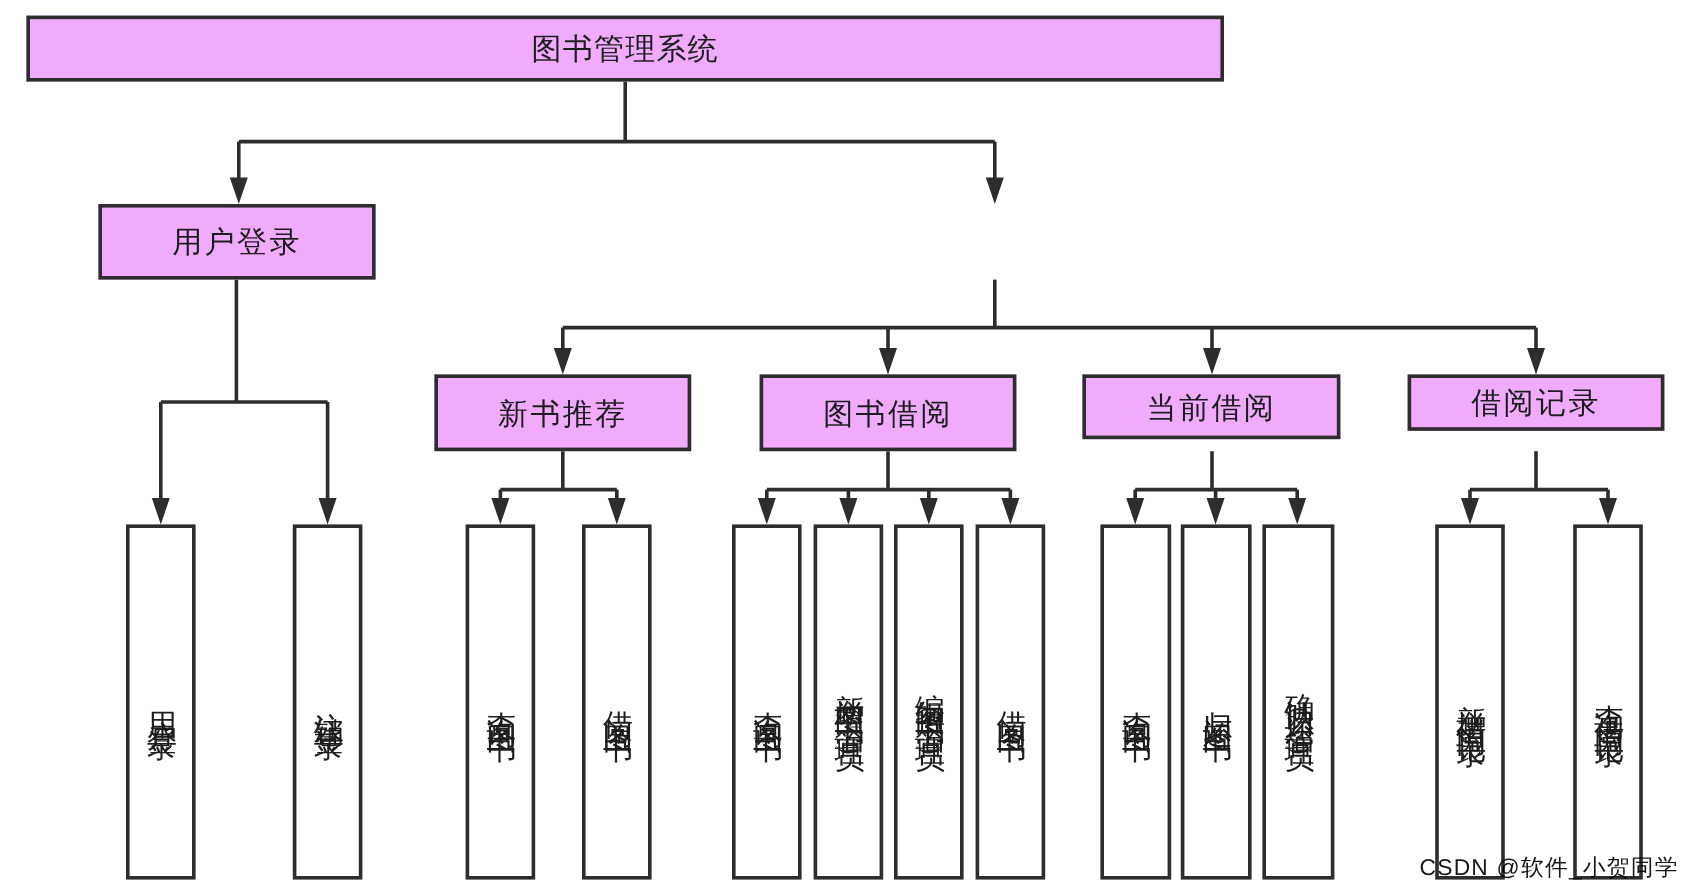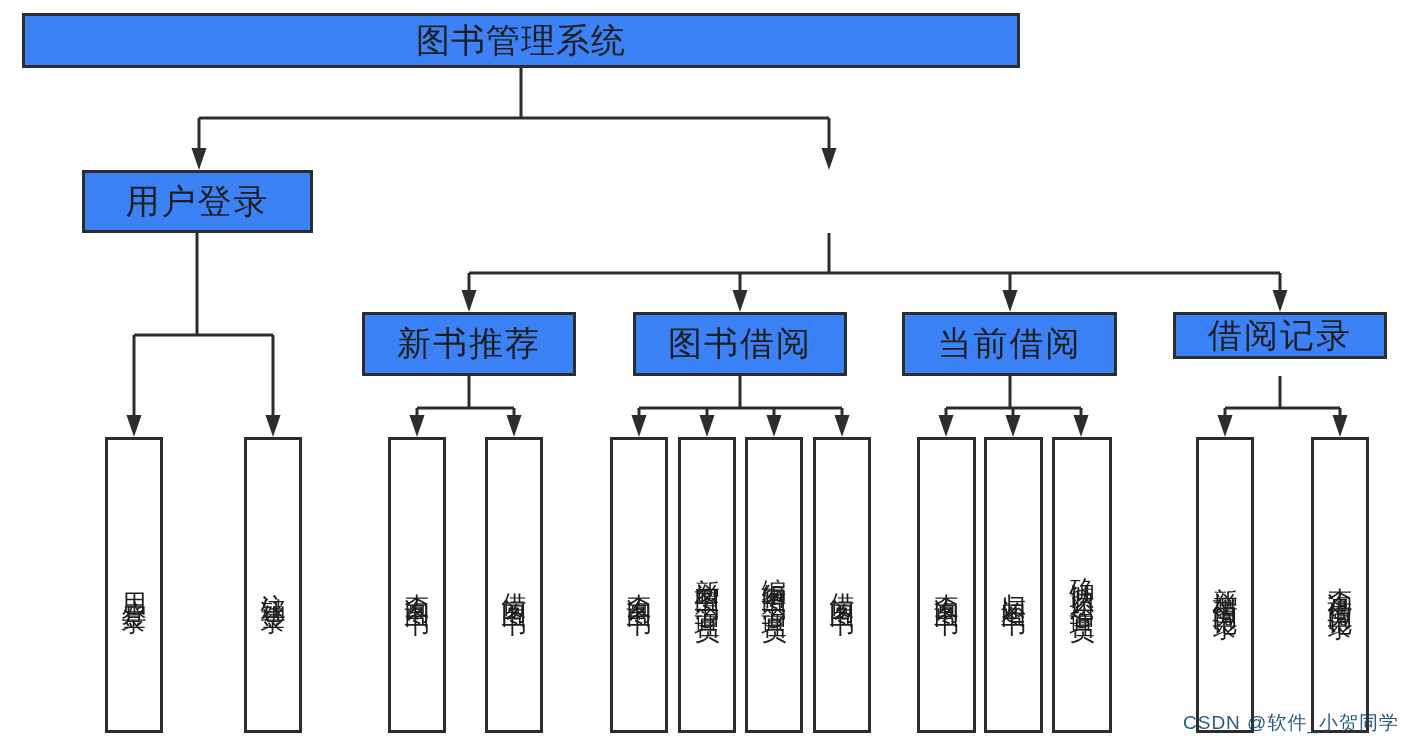--- a/index.html
+++ b/index.html
@@ -28,25 +28,25 @@
     fill: none;
   }
   .connectors polygon {
     fill: #2d2d2d;
     stroke: none;
   }
   .node {
     position: absolute;
     box-sizing: border-box;
     border: 3px solid #2d2d2d;
-    background: #3b82f6;
+    background: #f0abfc;
     display: flex;
     align-items: center;
     justify-content: center;
-    font-size: 34px;
+    font-size: 25px;
     color: #1d1d1d;
     letter-spacing: 2px;
     text-align: center;
   }
   .node.root { letter-spacing: 1px; }
   .leaf {
     position: absolute;
     box-sizing: border-box;
     border: 3px solid #2d2d2d;
     background: #ffffff;
@@ -61,21 +61,21 @@
     text-orientation: mixed;
     letter-spacing: 6px;
     line-height: 1;
     white-space: nowrap;
   }
   .watermark {
     position: absolute;
     left: 1183px;
     top: 710px;
     font-size: 19px;
-    color: #0c4a6e;
+    color: #000000;
     letter-spacing: 1px;
     white-space: nowrap;
     opacity: 0.9;
   }
 </style>
 </head>
 <body>
 
 <div class="canvas">
 
@@ -154,21 +154,21 @@
       <polygon points="1332.5,415 1347.5,415 1340,437"></polygon>
     </g>
   </svg>
 
   <div class="node root" style="left:22px; top:13px; width:998px; height:55px;">图书管理系统</div>
 
   <div class="node" style="left:82px; top:170px; width:231px; height:63px;">用户登录</div>
 
   <div class="node" style="left:633px; top:312px; width:214px; height:64px;">图书借阅</div>
   <div class="node" style="left:362px; top:312px; width:214px; height:64px;">新书推荐</div>
-  <div class="node" style="left:902px; top:312px; width:215px; height:64px;">当前借阅</div>
+  <div class="node" style="left:902px; top:312px; width:215px; height:54px;">当前借阅</div>
   <div class="node" style="left:1173px; top:312px; width:214px; height:47px;">借阅记录</div>
 
   <div class="leaf" style="left:105px; top:437px; width:58px; height:296px;">
     <span class="vtext">用户登录</span>
   </div>
   <div class="leaf" style="left:244px; top:437px; width:58px; height:296px;">
     <span class="vtext">注销登录</span>
   </div>
 
   <div class="leaf" style="left:388px; top:437px; width:58px; height:296px;">

